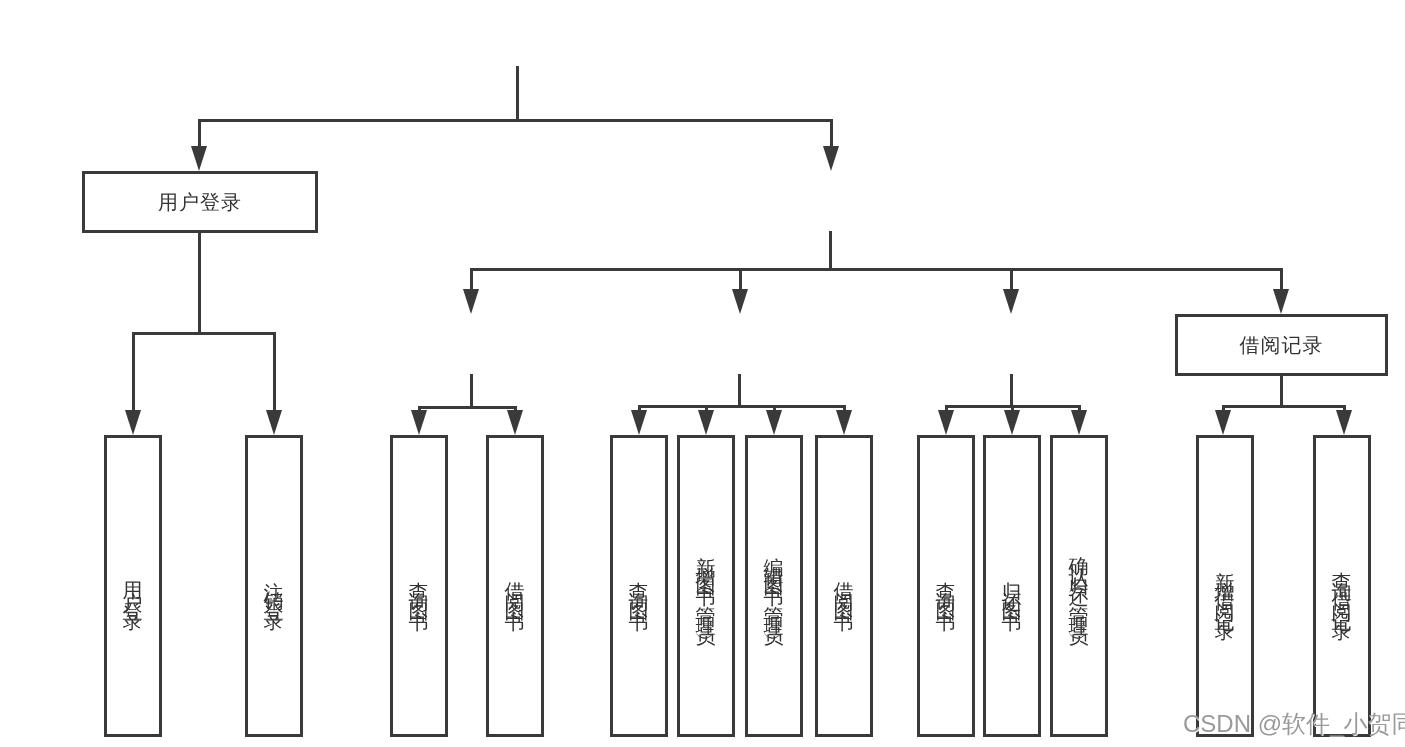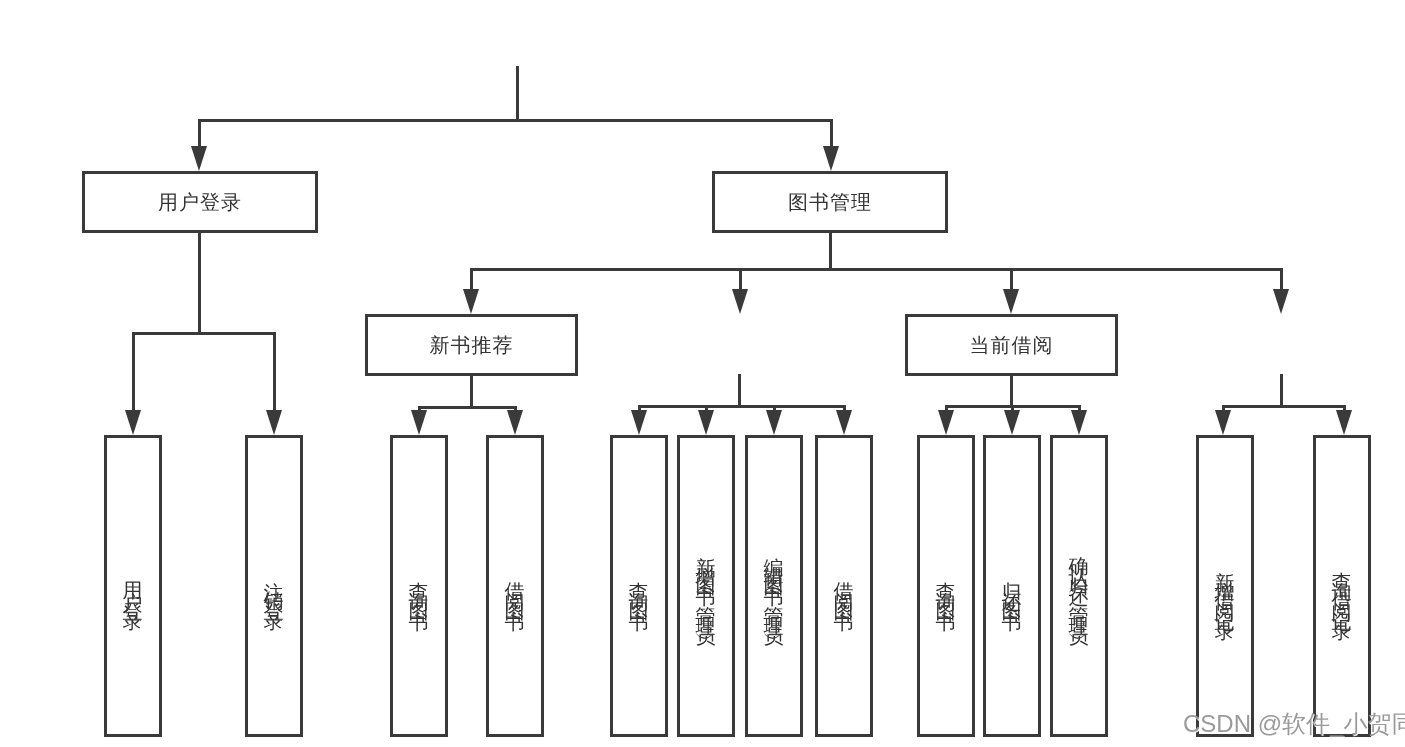--- a/index.html
+++ b/index.html
@@ -58,42 +58,40 @@
 
 
   <div class="vline" style="left:516px;top:66px;height:55px;"></div>
   <div class="hline" style="left:198px;top:119px;width:635px;"></div>
   <div class="vline" style="left:198px;top:119px;height:30px;"></div>
   <div class="arrowhead" style="left:191px;top:146px;"></div>
   <div class="vline" style="left:830px;top:119px;height:30px;"></div>
   <div class="arrowhead" style="left:823px;top:146px;"></div>
 
   <div class="box" style="left:82px;top:171px;width:236px;height:62px;">用户登录</div>
-  <div class="box" style="left:712px;top:171px;width:236px;height:62px;">图书管理</div>
 
   <div class="vline" style="left:198px;top:231px;height:103px;"></div>
   <div class="hline" style="left:132px;top:332px;width:144px;"></div>
   <div class="vline" style="left:132px;top:332px;height:80px;"></div>
   <div class="arrowhead" style="left:125px;top:410px;"></div>
   <div class="vline" style="left:273px;top:332px;height:80px;"></div>
   <div class="arrowhead" style="left:266px;top:410px;"></div>
 
   <div class="vline" style="left:829px;top:231px;height:39px;"></div>
   <div class="hline" style="left:470px;top:268px;width:813px;"></div>
   <div class="vline" style="left:470px;top:268px;height:24px;"></div>
   <div class="arrowhead" style="left:463px;top:289px;"></div>
   <div class="vline" style="left:739px;top:268px;height:24px;"></div>
   <div class="arrowhead" style="left:732px;top:289px;"></div>
   <div class="vline" style="left:1010px;top:268px;height:24px;"></div>
   <div class="arrowhead" style="left:1003px;top:289px;"></div>
   <div class="vline" style="left:1280px;top:268px;height:24px;"></div>
   <div class="arrowhead" style="left:1273px;top:289px;"></div>
 
-  <div class="box" style="left:365px;top:314px;width:213px;height:62px;">新书推荐</div>
-  <div class="box" style="left:905px;top:314px;width:213px;height:62px;">当前借阅</div>
+  <div class="box" style="left:1175px;top:314px;width:213px;height:62px;">借阅记录</div>
 
   <div class="vline" style="left:470px;top:374px;height:35px;"></div>
   <div class="hline" style="left:418px;top:406px;width:99px;"></div>
   <div class="vline" style="left:418px;top:406px;height:8px;"></div>
   <div class="arrowhead" style="left:411px;top:410px;"></div>
   <div class="vline" style="left:514px;top:406px;height:8px;"></div>
   <div class="arrowhead" style="left:507px;top:410px;"></div>
 
   <div class="vline" style="left:738px;top:374px;height:34px;"></div>
   <div class="hline" style="left:638px;top:405px;width:208px;"></div>

